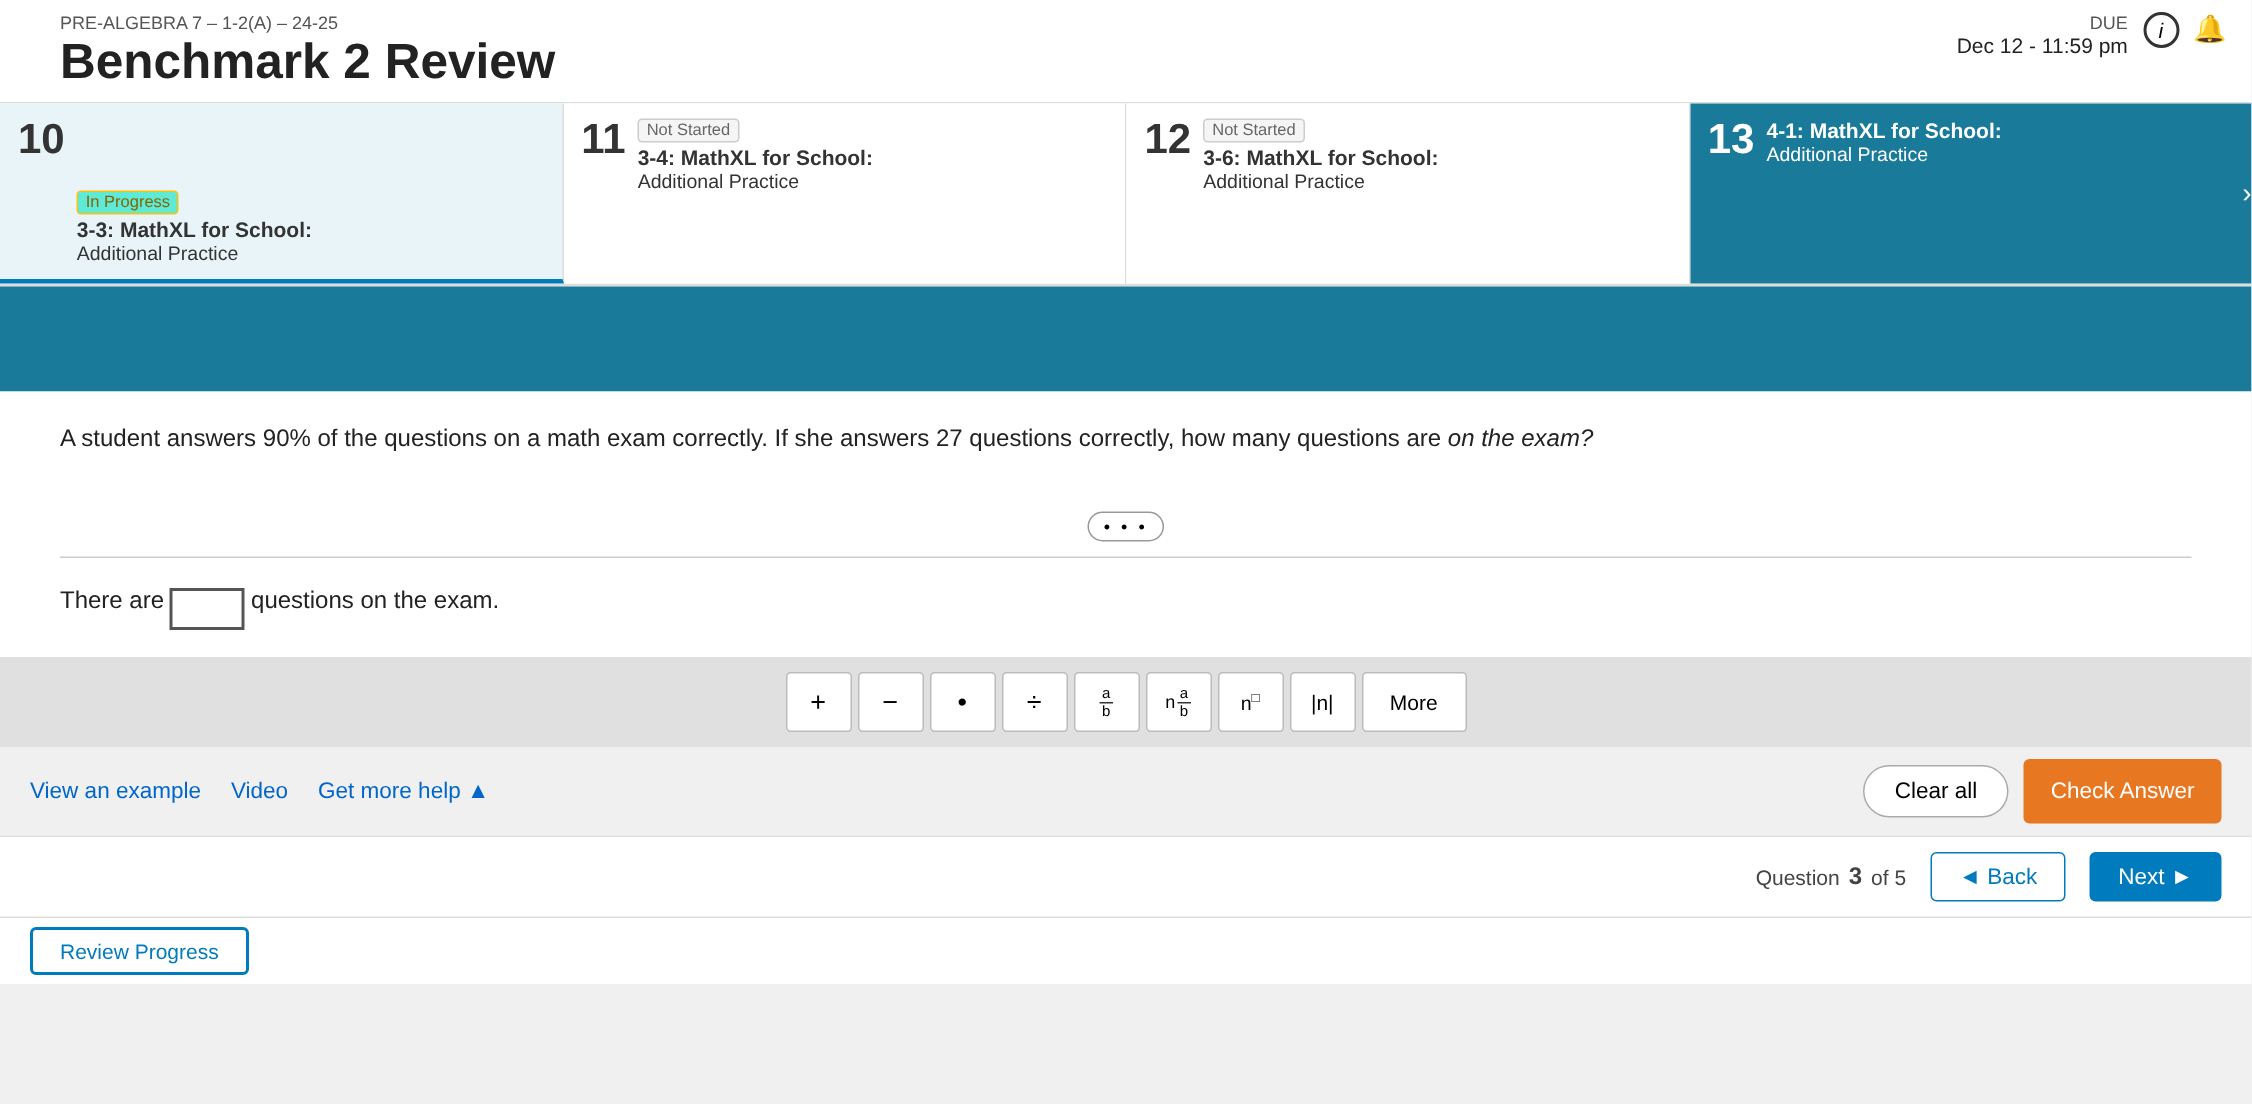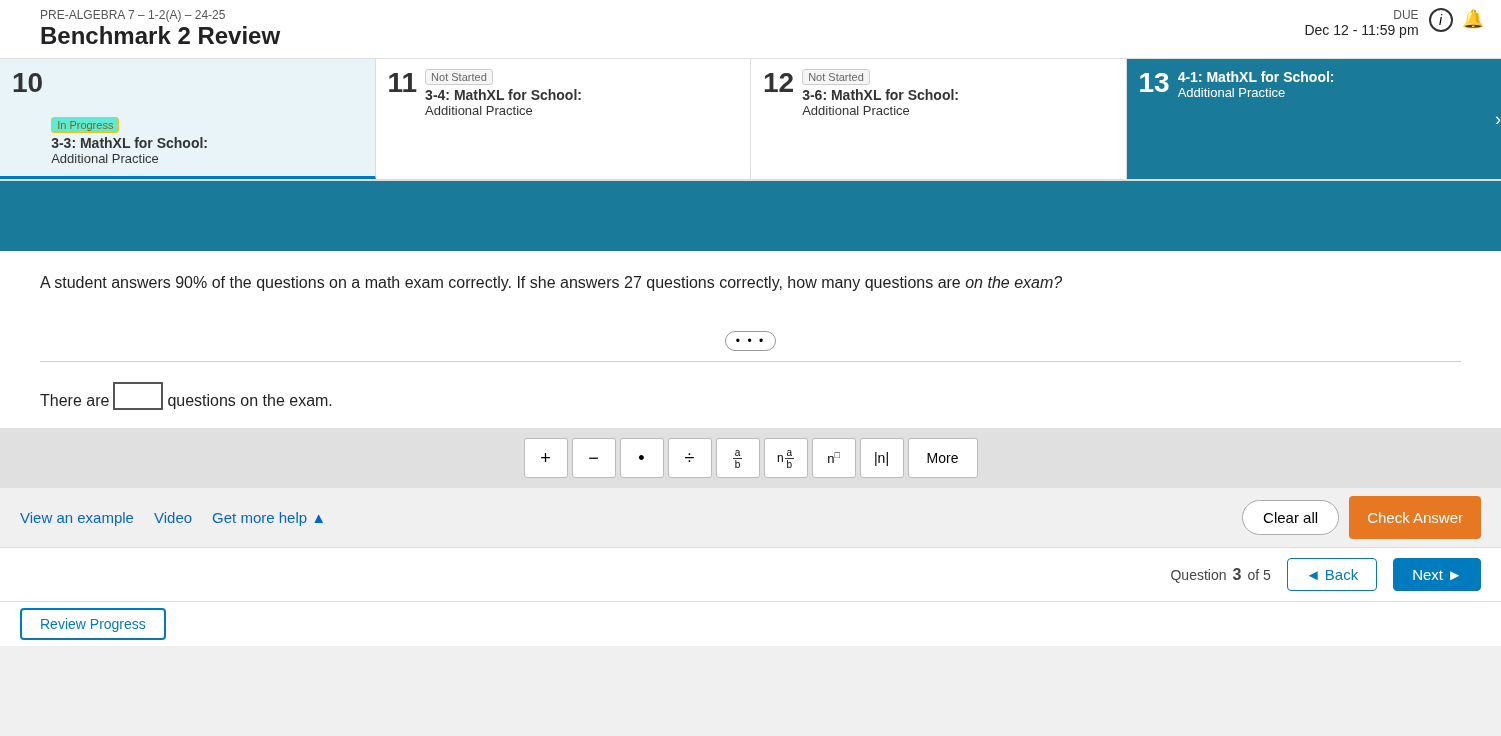--- a/index.html
+++ b/index.html
@@ -12,21 +12,21 @@
       display: flex;
       justify-content: space-between;
       align-items: flex-start;
       border-bottom: 1px solid #ddd;
     }
     .header-left .subtitle {
       font-size: 12px;
       color: #555;
     }
     .header-left .title {
-      font-size: 24px;
+      font-size: 33px;
       font-weight: bold;
       color: #222;
     }
     .header-right {
       text-align: right;
       display: flex;
       align-items: flex-start;
       gap: 10px;
     }
     .header-right .due-label {
@@ -143,21 +143,21 @@
       border-top: 1px solid #ccc;
       margin: 10px 0 20px 0;
     }
 
     
     .answer-area {
       font-size: 16px;
       color: #222;
       margin-bottom: 8px;
       display: flex;
-      align-items: flex-end;
+      align-items: flex-start;
       gap: 4px;
       flex-wrap: wrap;
       margin-top: 11px;
     }
     .answer-input {
       width: 50px;
       height: 28px;
       border: 2px solid #555;
       outline: none;
       font-size: 15px;

